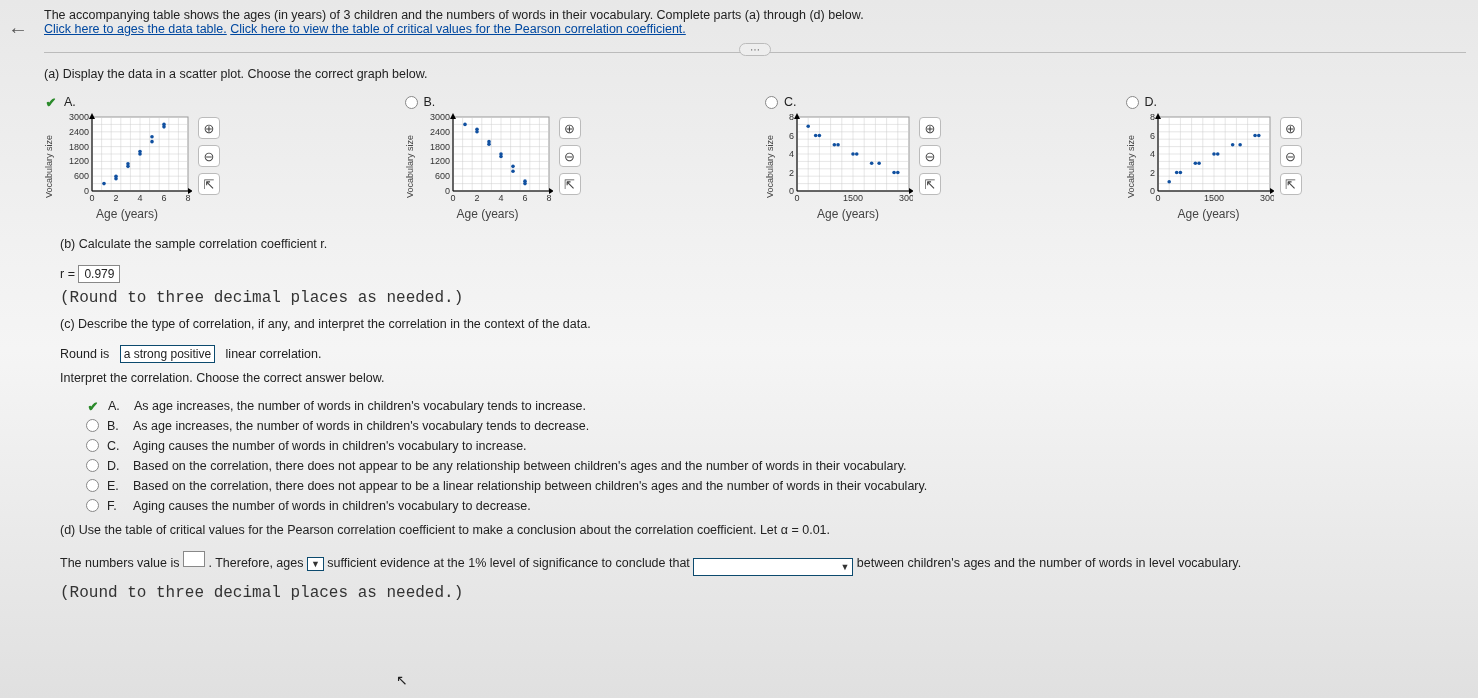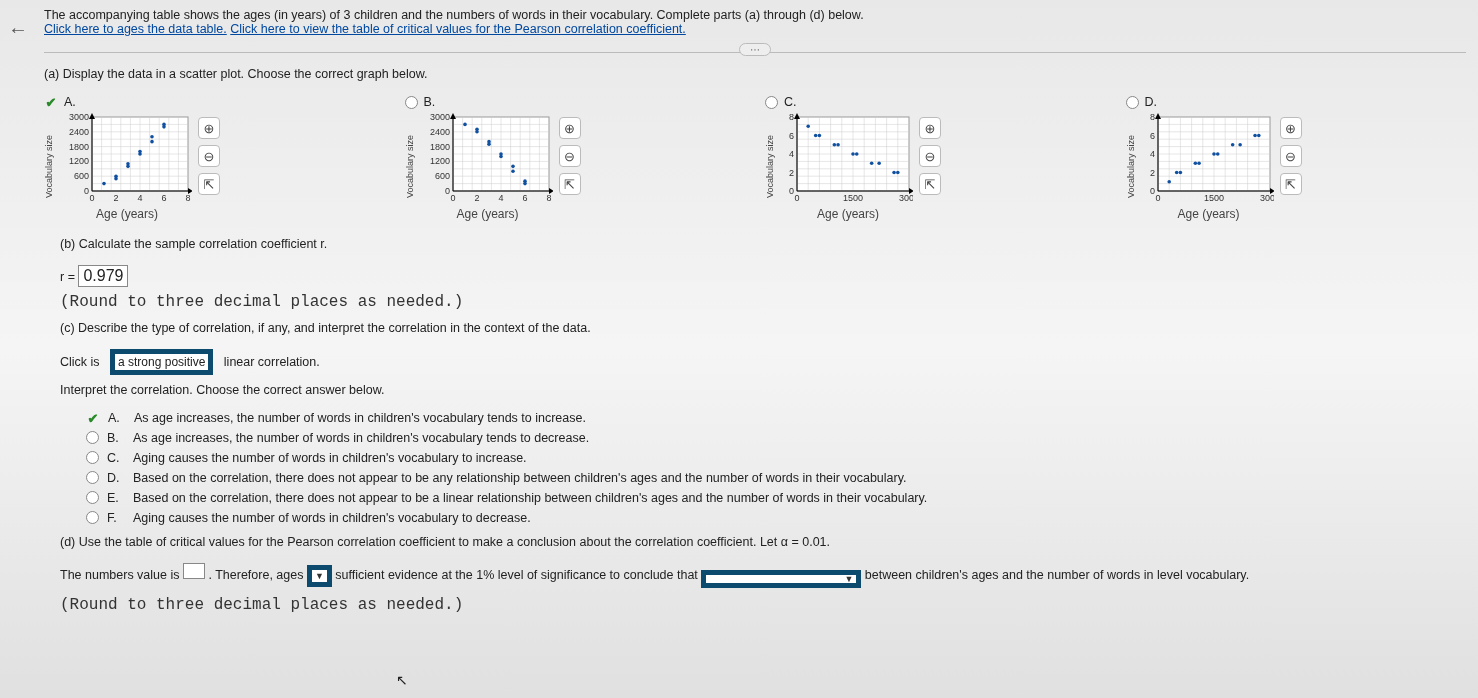--- a/index.html
+++ b/index.html
@@ -107,26 +107,26 @@
     font-size: 12px; color: #444; text-align: center; margin-top: 2px;
   }
   .section { margin: 10px 16px; }
   .answer-box {
     display: inline-block;
     border: 1px solid #888;
     background: #fff;
     min-width: 42px;
     padding: 1px 4px;
     text-align: center;
-    font-size: 16px;
+    font-size: 12px;
   }
   .answer-box.empty { min-width: 22px; height: 16px; }
   .dropdown {
     display: inline-flex; align-items:center;
-    border: 5px solid #0c4a6e; background:#fff;
+    border: 1px solid #0c4a6e; background:#fff;
     padding: 1px 3px; font-size:12px; gap:4px;
   }
   .dropdown .caret { font-size: 9px; color:#333; }
   .dropdown.wide { min-width: 160px; height:18px; }
   .hint { font-size: 16px; color:#333;font-family:Liberation Mono, monospace; }
   .interpret-list { margin: 6px 0 10px 26px; }
   .interpret-item {
     display: flex; gap: 8px; align-items:flex-start;
     margin: 6px 0; font-size: 12.5px;
   }
@@ -413,21 +413,21 @@
     <div style="margin:6px 0;">
       <span>r = </span>
       <span class="answer-box">0.979</span>
     </div>
     <div class="hint">(Round to three decimal places as needed.)</div>
   </div>
 
   <div class="section">
     <div class="prompt">(c) Describe the type of correlation, if any, and interpret the correlation in the context of the data.</div>
     <div style="margin:8px 0;">
-      <span>Click is</span>
+      <span>Round is</span>
       &nbsp;
       <span class="dropdown">
         <span>a strong positive</span>
       </span>
       &nbsp;
       <span>linear correlation.</span>
     </div>
     <div class="prompt">Interpret the correlation. Choose the correct answer below.</div>
     <div class="interpret-list" id="interpret-list">
         <div class="interpret-item">

